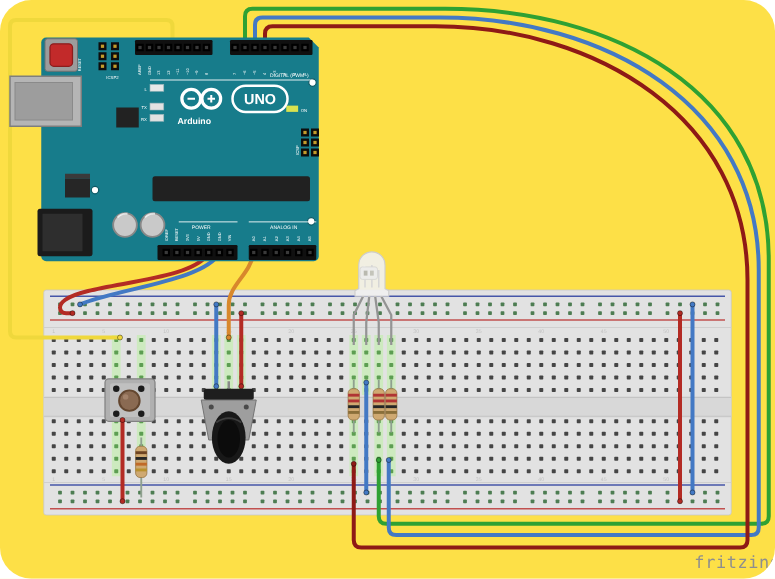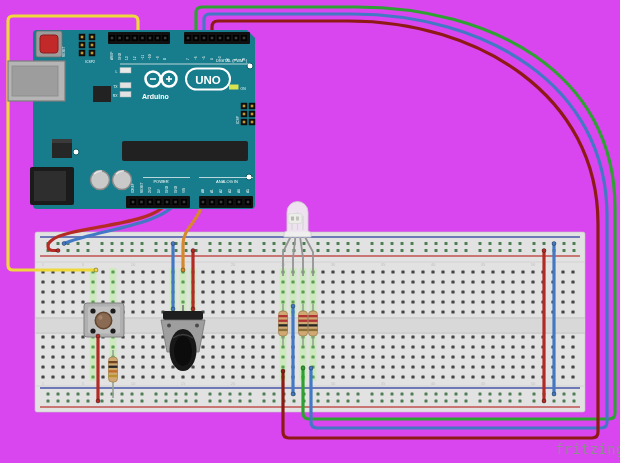--- a/index.html
+++ b/index.html
@@ -1,17 +1,17 @@
 <!DOCTYPE html>
 <html style="--board-teal: #177c8b; --header-black: #101010; --breadboard-body: #e2e2e2; --rail-blue: #4656a8; --rail-red: #c1504f; --hole: #454545; --rail-hole: #4d7d52; --hole-highlight: #5d9e52; --column-highlight: #cdeabf; --wire-yellow: #efd83c; --wire-green: #2fa133; --wire-blue: #4379c4; --wire-red: #b32b24; --wire-dark-red: #8e1a16; --wire-orange: #d8882c; --resistor-body: #cfa971; --led-body: #f0f0f0; --fritzing-gray: #8e8e8e;"><head>
 <meta charset="utf-8">
 <style>
   html,body{margin:0;padding:0;background:#fff;}
-  .stage{position:relative;width:620px;height:463px;background:#d946ef;overflow:hidden;
-         font-family:"Liberation Sans",sans-serif;}
+  .stage{position:relative;width:620px;height:463px;background:#fde047;overflow:hidden;
+         font-family:"Liberation Sans",sans-serif;border-radius:25px;}
   svg{position:absolute;left:0;top:0;}
   text{user-select:none;}
   .silk{fill:#ffffff;}
   .t32{font-size:3.2px;} .t34{font-size:3.4px;} .t4{font-size:4px;}
   .brand{font-size:7px;font-weight:bold;} .model{font-size:11.5px;font-weight:bold;}
   .cnum{font-size:4.2px;fill:#c2c2c2;}
   .board{fill:var(--board-teal);}
   .hdr{fill:var(--header-black);}
   .bb{fill:var(--breadboard-body);stroke:#c6c6c6;stroke-width:0.6;}
   .lineb{stroke:var(--rail-blue);stroke-width:1.3;}

